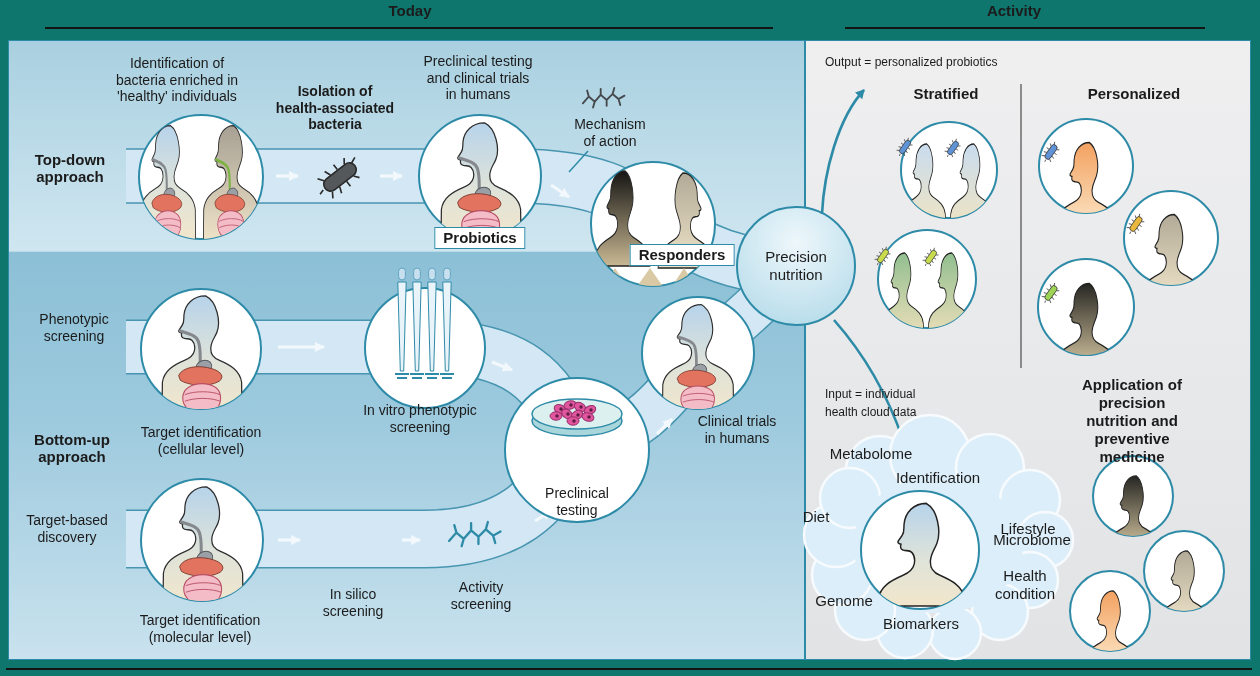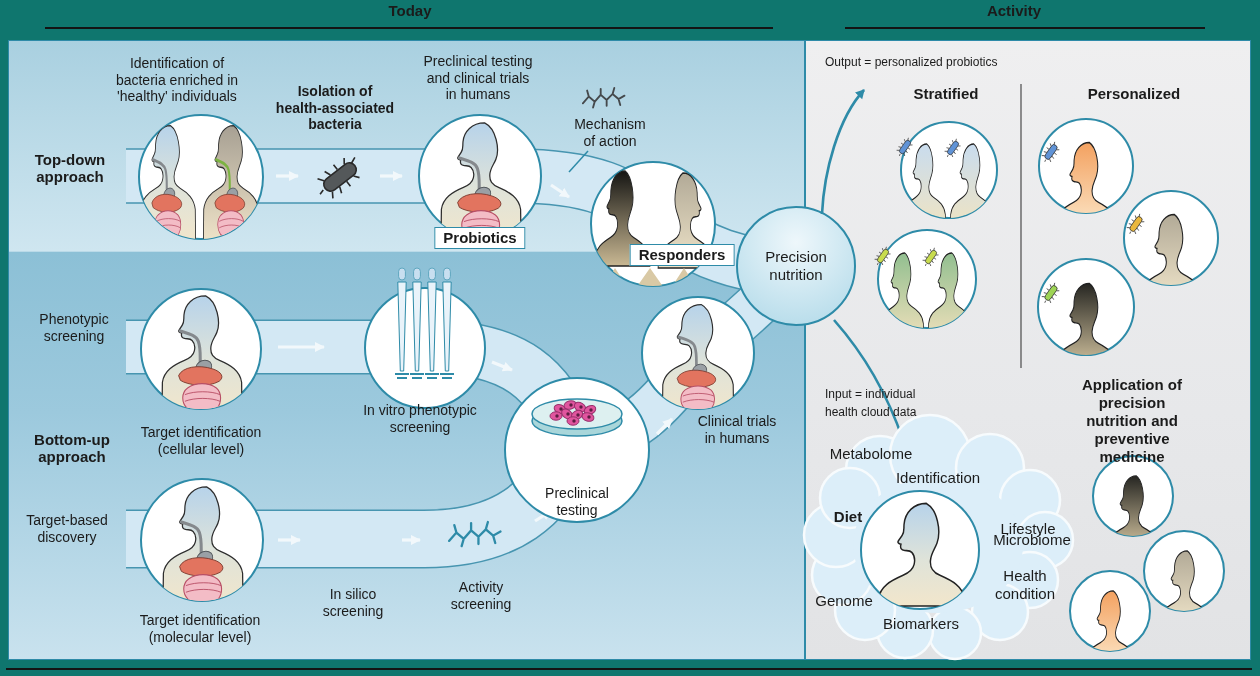--- a/index.html
+++ b/index.html
@@ -483,20 +483,20 @@
   <div class="lbl b" style="left:1134px;top:86px;">Personalized</div>
   <div class="lbl b" style="left:1132px;top:376px;line-height:18px;">Application of
 precision nutrition and
 preventive medicine</div>
   <div class="lbl leftal" style="left:825px;top:385px;">Input = individual
 health cloud data</div>
 
   <div class="lbl big" style="left:871px;top:445px;">Metabolome</div>
   <div class="lbl big" style="left:938px;top:469px;">Identification</div>
   <div class="lbl big" style="left:1028px;top:497px;margin-top:23px;">Lifestyle</div>
-  <div class="lbl big" style="left:848px;top:508px;font-weight:bold;">Diet</div>
+  <div class="lbl big" style="left:816px;top:508px;">Diet</div>
   <div class="lbl big" style="left:1032px;top:531px;">Microbiome</div>
   <div class="lbl big" style="left:1025px;top:567px;">Health
 condition</div>
   <div class="lbl big" style="left:844px;top:592px;">Genome</div>
   <div class="lbl big" style="left:921px;top:615px;">Biomarkers</div>
 
 </div>
 
 </body></html>

